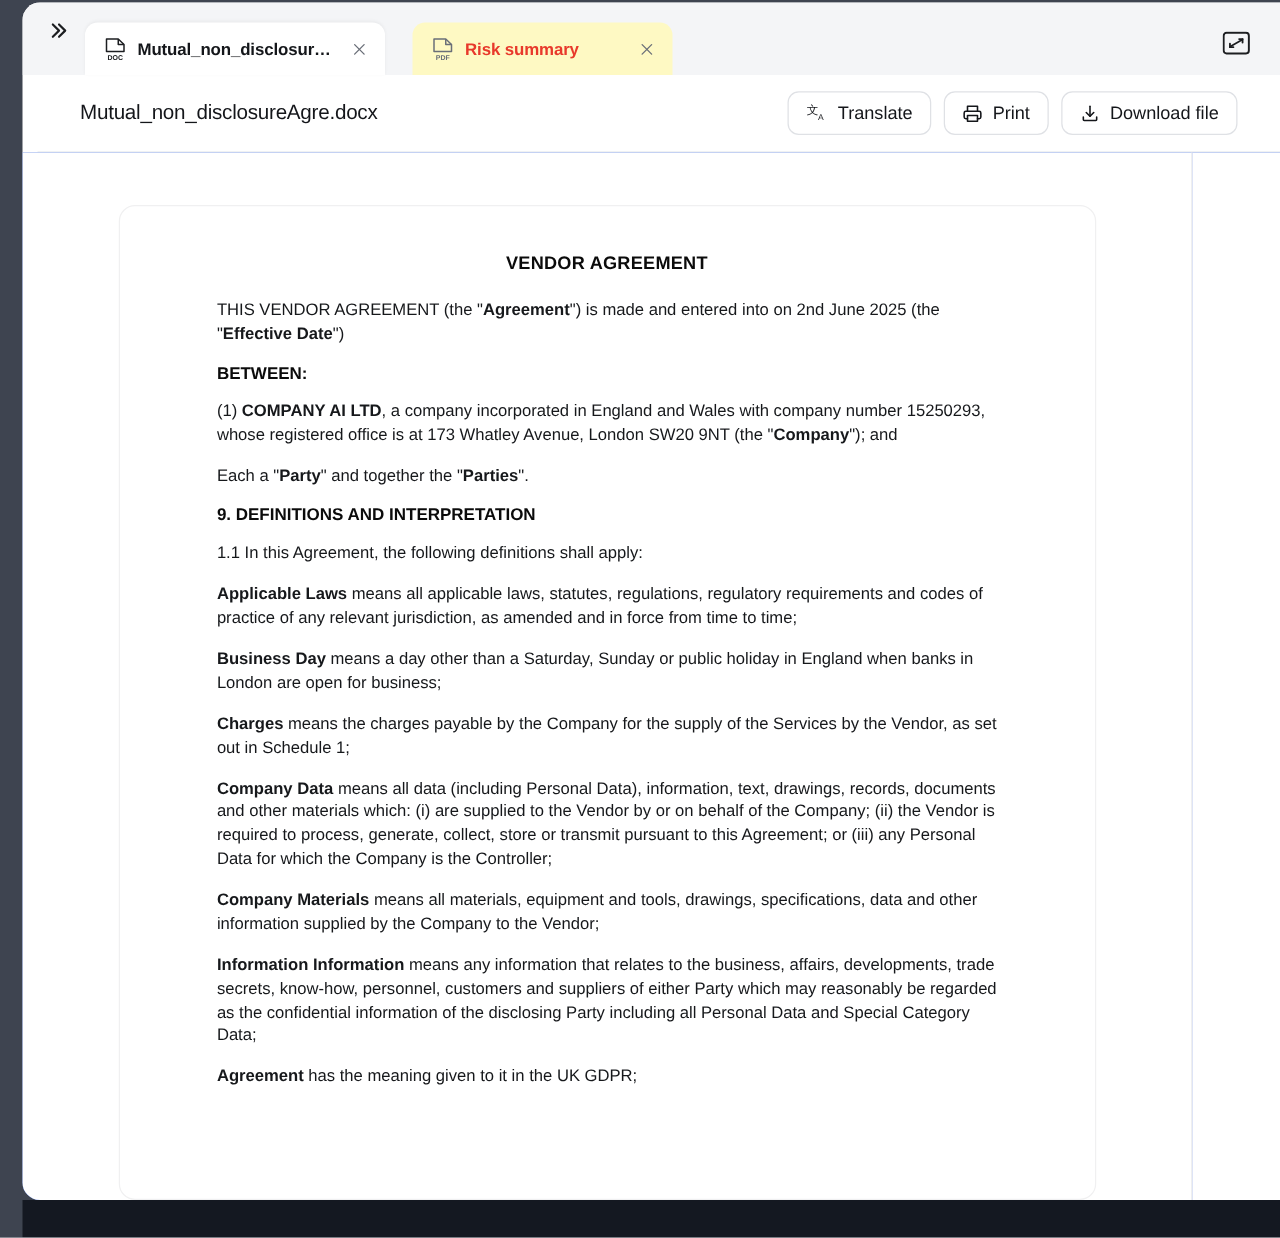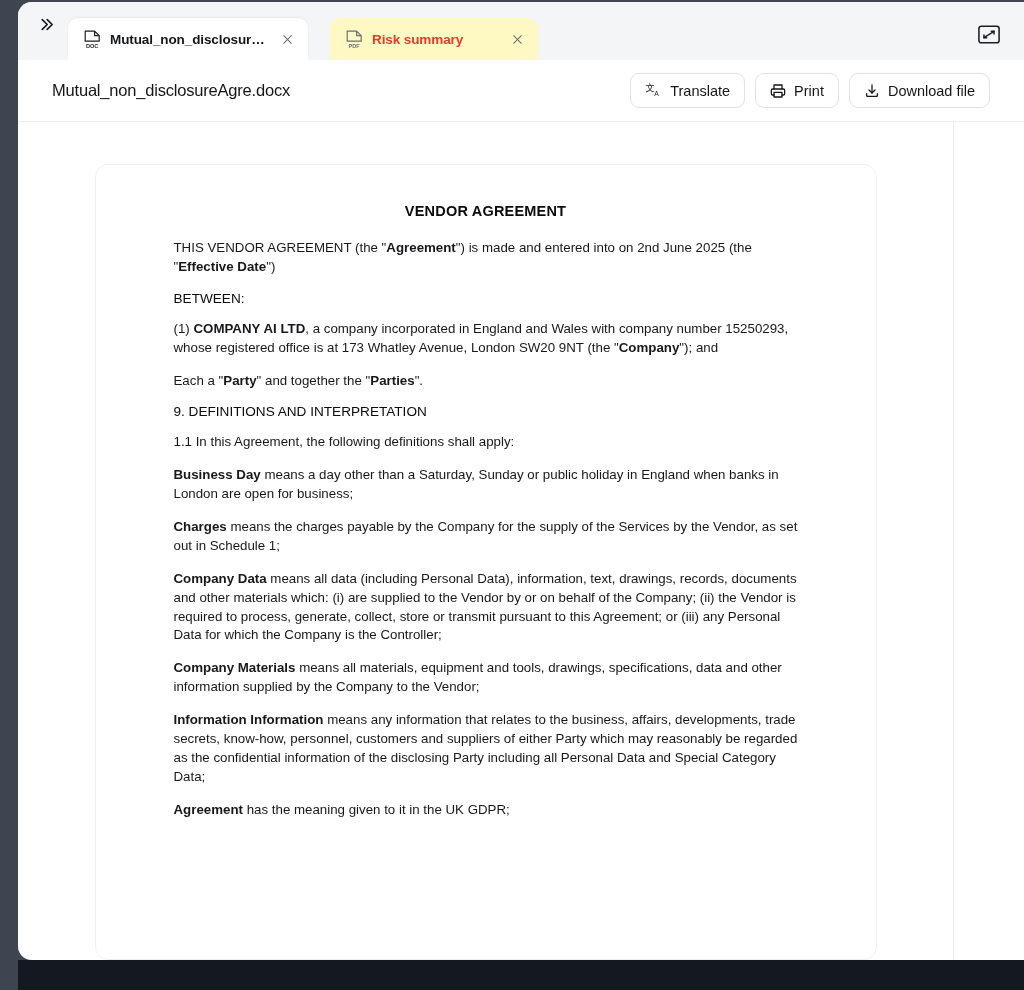--- a/index.html
+++ b/index.html
@@ -117,20 +117,21 @@
 
   
   .doc-toolbar {
     height: 62px;
     flex: 0 0 62px;
     background: #ffffff;
     display: flex;
     align-items: center;
     padding: 0 34px 0 34px;
     border-bottom: 1px solid #eceef0;
+    margin-left: 12px;
   }
   .doc-title {
     font-size: 16.5px;
     color: #14161a;
     font-weight: 400;
     flex: 1;
     letter-spacing: -0.2px;
   }
   .toolbar-actions {
     display: flex;
@@ -196,21 +197,21 @@
   .doc-p {
     font-size: 13.3px;
     line-height: 1.42;
     color: #16181b;
     margin-bottom: 14px;
     text-align: left;
   }
   .doc-p b { font-weight: 700; }
   .doc-h2 {
     font-size: 13.6px;
-    font-weight: 400;
+    font-weight: 700;
     color: #0b0b0b;
     margin-bottom: 14px;
     margin-top: 4px;
   }
 
   
   #bottom-bar {
     position: absolute;
     left: 18px;
     top: 960px;
@@ -335,20 +336,21 @@
     <div class="doc-scroll">
       <div class="page-card">
         <div class="doc-h1">VENDOR AGREEMENT</div>
         <div id="doc-body">
             <div class="doc-p">THIS VENDOR AGREEMENT (the "<b>Agreement</b>") is made and entered into on 2nd June 2025 (the "<b>Effective Date</b>")</div>
             <div class="doc-h2">BETWEEN:</div>
             <div class="doc-p">(1) <b>COMPANY AI LTD</b>, a company incorporated in England and Wales with company number 15250293, whose registered office is at 173 Whatley Avenue, London SW20 9NT (the "<b>Company</b>"); and</div>
             <div class="doc-p">Each a "<b>Party</b>" and together the "<b>Parties</b>".</div>
             <div class="doc-h2">9. DEFINITIONS AND INTERPRETATION</div>
             <div class="doc-p">1.1 In this Agreement, the following definitions shall apply:</div>
+            <div class="doc-p"><b>Applicable Laws</b> means all applicable laws, statutes, regulations, regulatory requirements and codes of practice of any relevant jurisdiction, as amended and in force from time to time;</div>
             <div class="doc-p"><b>Business Day</b> means a day other than a Saturday, Sunday or public holiday in England when banks in London are open for business;</div>
             <div class="doc-p"><b>Charges</b> means the charges payable by the Company for the supply of the Services by the Vendor, as set out in Schedule 1;</div>
             <div class="doc-p"><b>Company Data</b> means all data (including Personal Data), information, text, drawings, records, documents and other materials which: (i) are supplied to the Vendor by or on behalf of the Company; (ii) the Vendor is required to process, generate, collect, store or transmit pursuant to this Agreement; or (iii) any Personal Data for which the Company is the Controller;</div>
             <div class="doc-p"><b>Company Materials</b> means all materials, equipment and tools, drawings, specifications, data and other information supplied by the Company to the Vendor;</div>
             <div class="doc-p"><b>Information Information</b> means any information that relates to the business, affairs, developments, trade secrets, know-how, personnel, customers and suppliers of either Party which may reasonably be regarded as the confidential information of the disclosing Party including all Personal Data and Special Category Data;</div>
             <div class="doc-p"><b>Agreement</b> has the meaning given to it in the UK GDPR;</div>
           </div>
       </div>
     </div>
     <div class="right-rail"></div>

